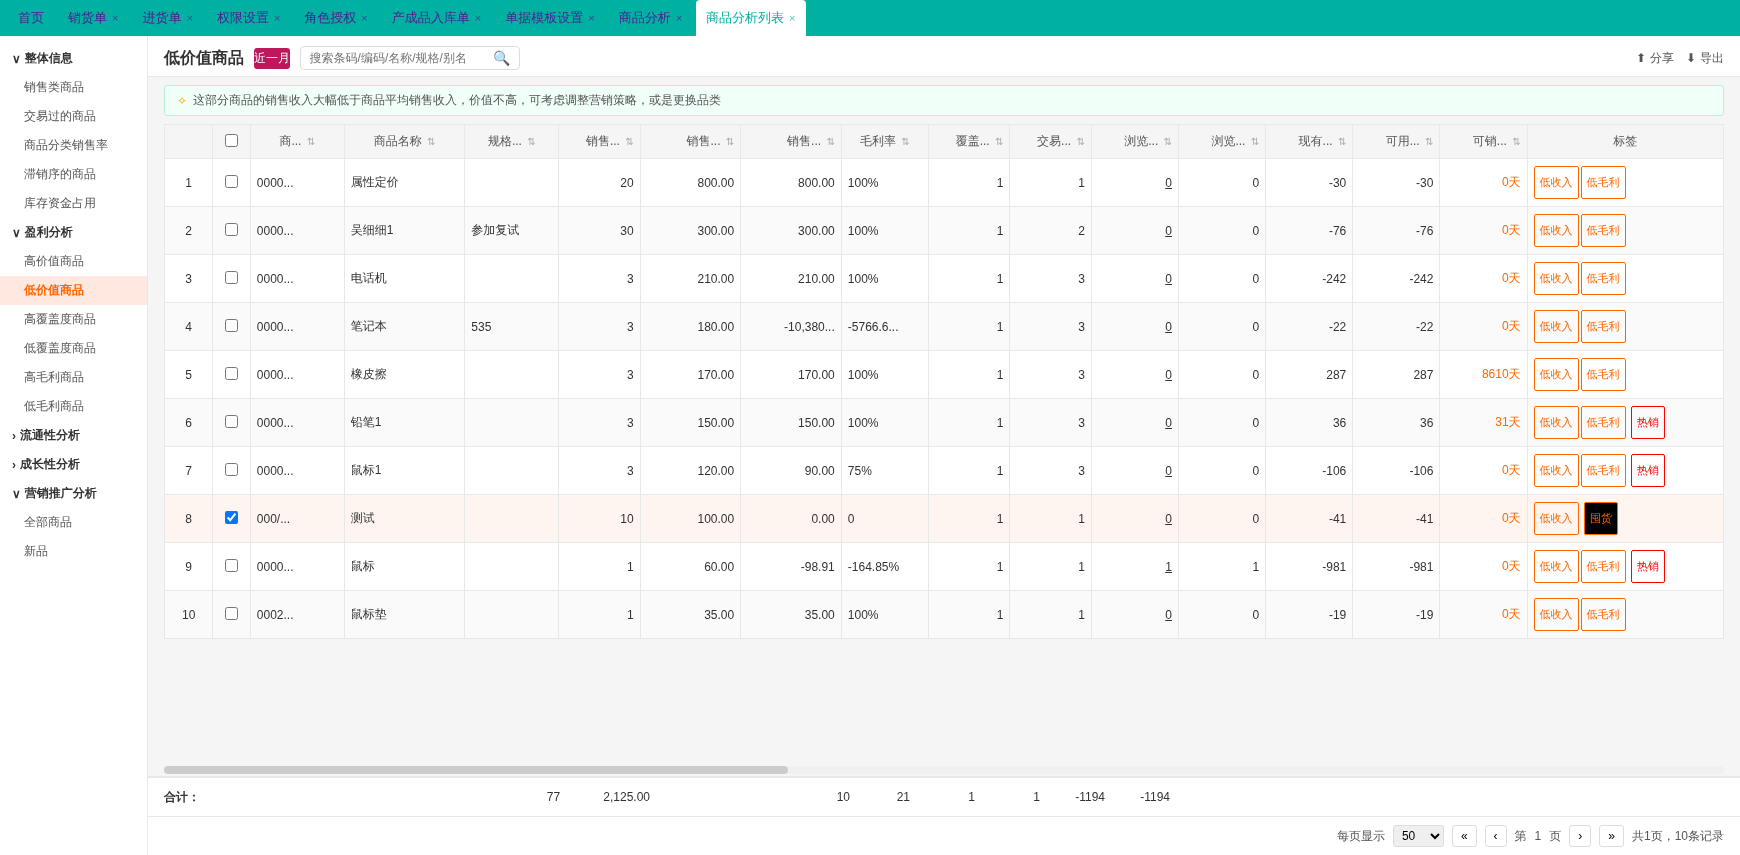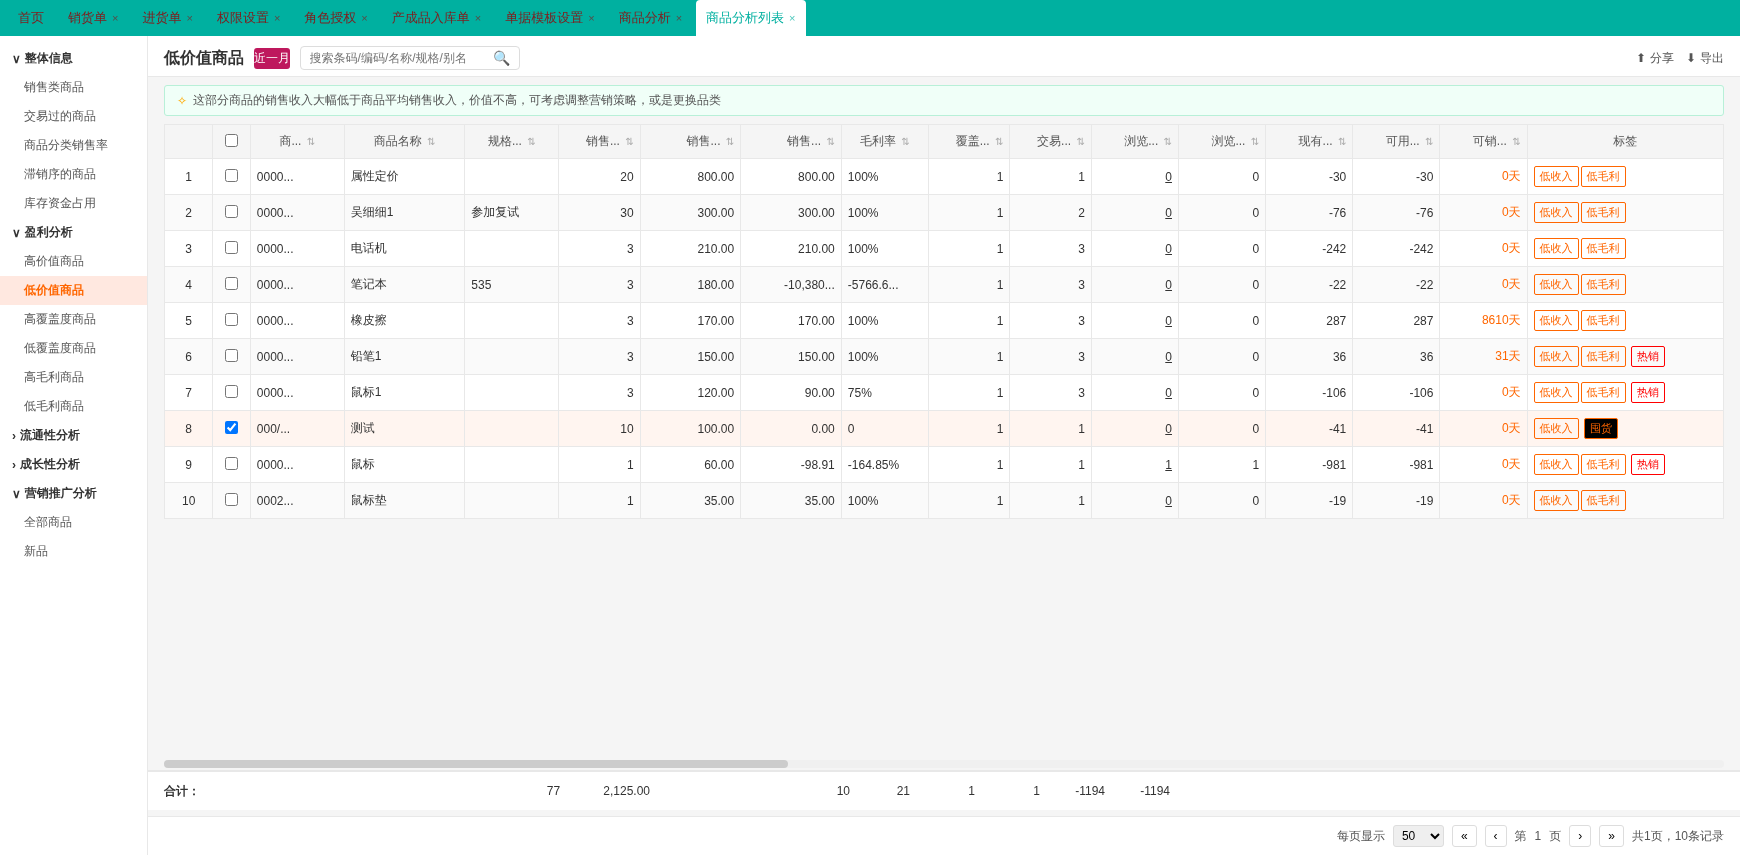--- a/index.html
+++ b/index.html
@@ -8,21 +8,21 @@
     
     .top-nav {
       background: #00b0a0;
       display: flex;
       align-items: center;
       height: 36px;
       padding: 0 8px;
       gap: 4px;
     }
     .top-nav .nav-item {
-      color: #7f1d1d;
+      color: #4c1d95;
       padding: 0 10px;
       height: 36px;
       display: flex;
       align-items: center;
       cursor: pointer;
       font-size: 13px;
       white-space: nowrap;
     }
     .top-nav .nav-item.active {
       background: #fff;
@@ -195,21 +195,21 @@
       white-space: nowrap;
     }
     tr:nth-child(even) td {
       background: #fafafa;
     }
     tr.highlighted td {
       background: #fff5f0;
     }
     .tag-badge {
       display: inline-block;
-      padding: 2px 5px;
+      padding: 8px 5px;
       border-radius: 2px;
       font-size: 11px;
       margin-right: 2px;
     }
     .tag-low-income {
       color: #ff6600;
       border: 1px solid #ff6600;
     }
     .tag-low-profit {
       color: #ff6600;
@@ -263,21 +263,20 @@
     
     .pagination-bar {
       display: flex;
       justify-content: flex-end;
       align-items: center;
       padding: 8px 16px;
       background: #fff;
       border-top: 1px solid #e8e8e8;
       gap: 8px;
       font-size: 12px;
-      margin-top: 6px;
     }
     .pagination-bar select {
       font-size: 12px;
       border: 1px solid #ddd;
       border-radius: 3px;
       padding: 2px 4px;
     }
     .pagination-bar .pg-btn {
       border: 1px solid #ddd;
       background: #fff;

